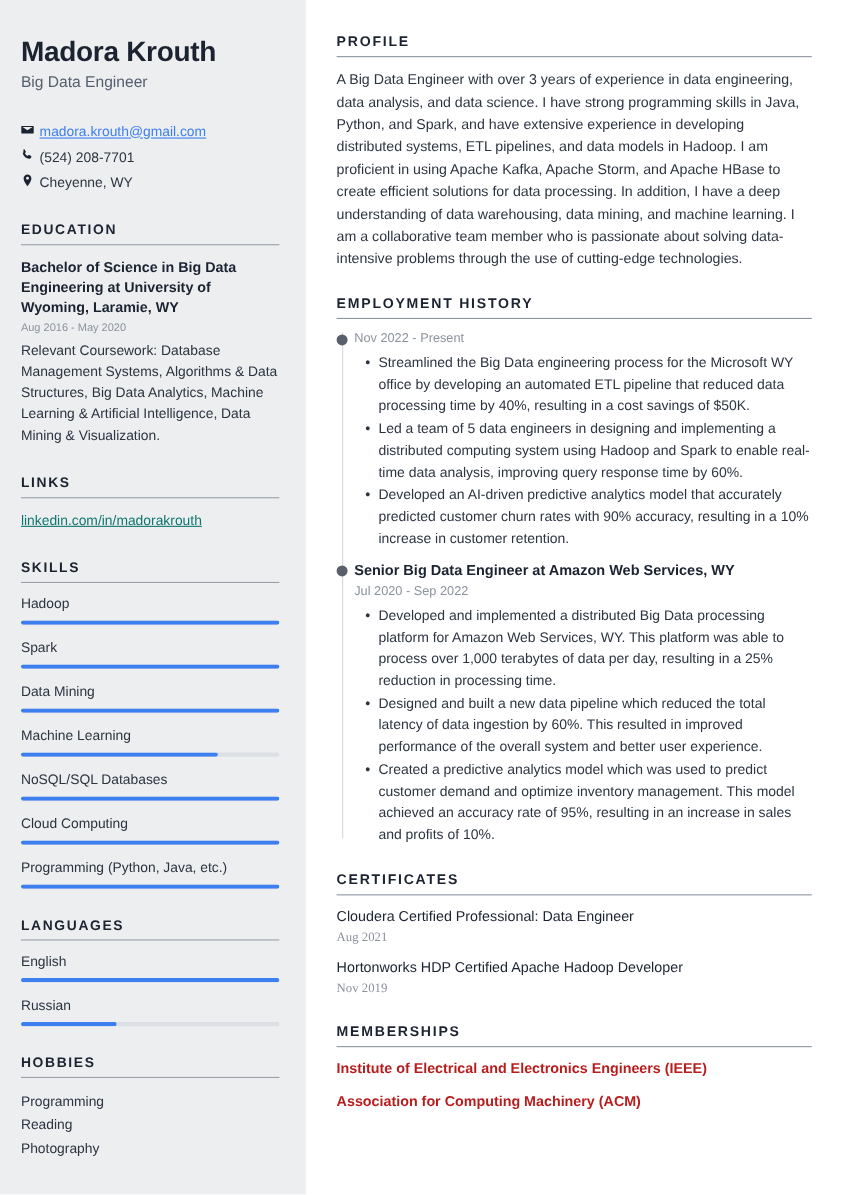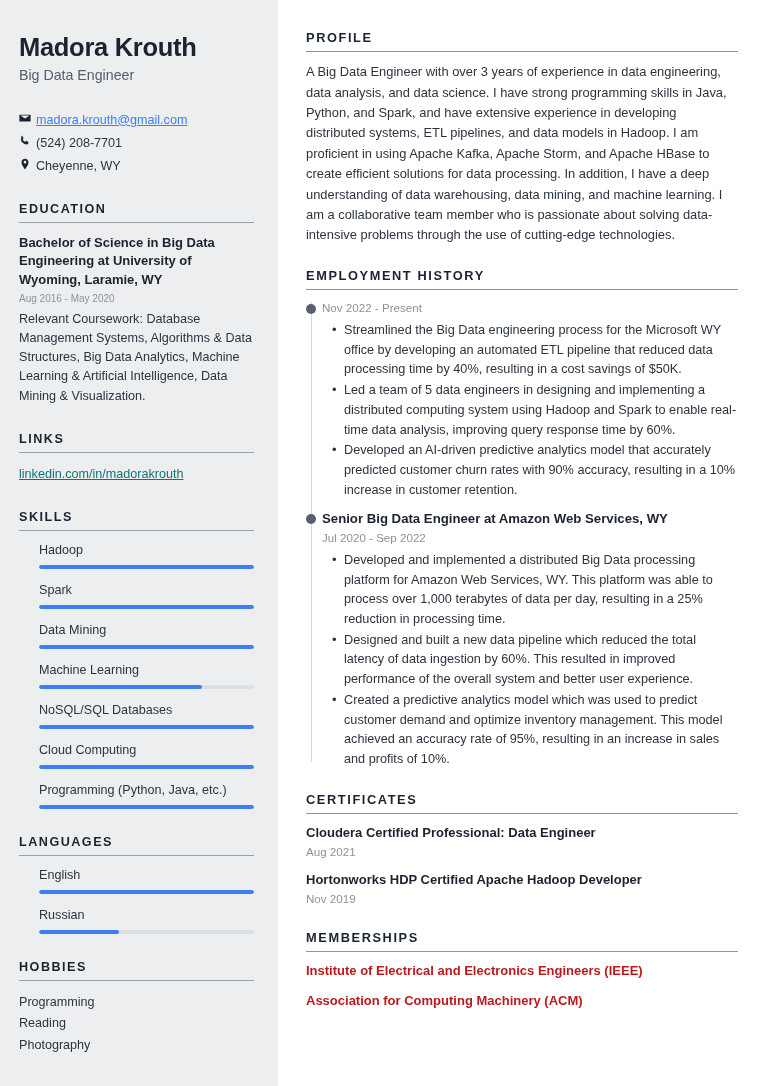--- a/index.html
+++ b/index.html
@@ -113,21 +113,21 @@
 
   .link-item {
     font-size: 12.6px;
     color: #0f766e;
     text-decoration: underline;
     line-height: 1.5;
     display: inline-block;
   }
 
   
-  .bar-item { margin-bottom: 13px; margin-left: 20px; }
+  .bar-item { margin-bottom: 13px; }
 
   .bar-label {
     font-size: 12.6px;
     color: #2c3440;
     line-height: 1.4;
     margin-bottom: 6px;
   }
 
   .bar-track {
     height: 3.4px;
@@ -243,30 +243,31 @@
     left: -12px;
     top: -1px;
     font-size: 13px;
     color: #2c3440;
   }
 
   .cert-item { margin-bottom: 11px; }
 
   .cert-title {
     font-size: 13px;
-    font-weight: bold;
+    font-weight: normal;
     color: #1b2230;
     line-height: 1.4;
   }
 
   .cert-date {
     font-size: 11.6px;
     color: #8b929c;
     margin-top: 2px;
     line-height: 1.4;
+    font-family: Liberation Serif, serif;
   }
 
   .member-item {
     font-size: 13px;
     font-weight: bold;
     color: #b91c1c;
     line-height: 1.4;
     margin-bottom: 12px;
   }
 </style>

